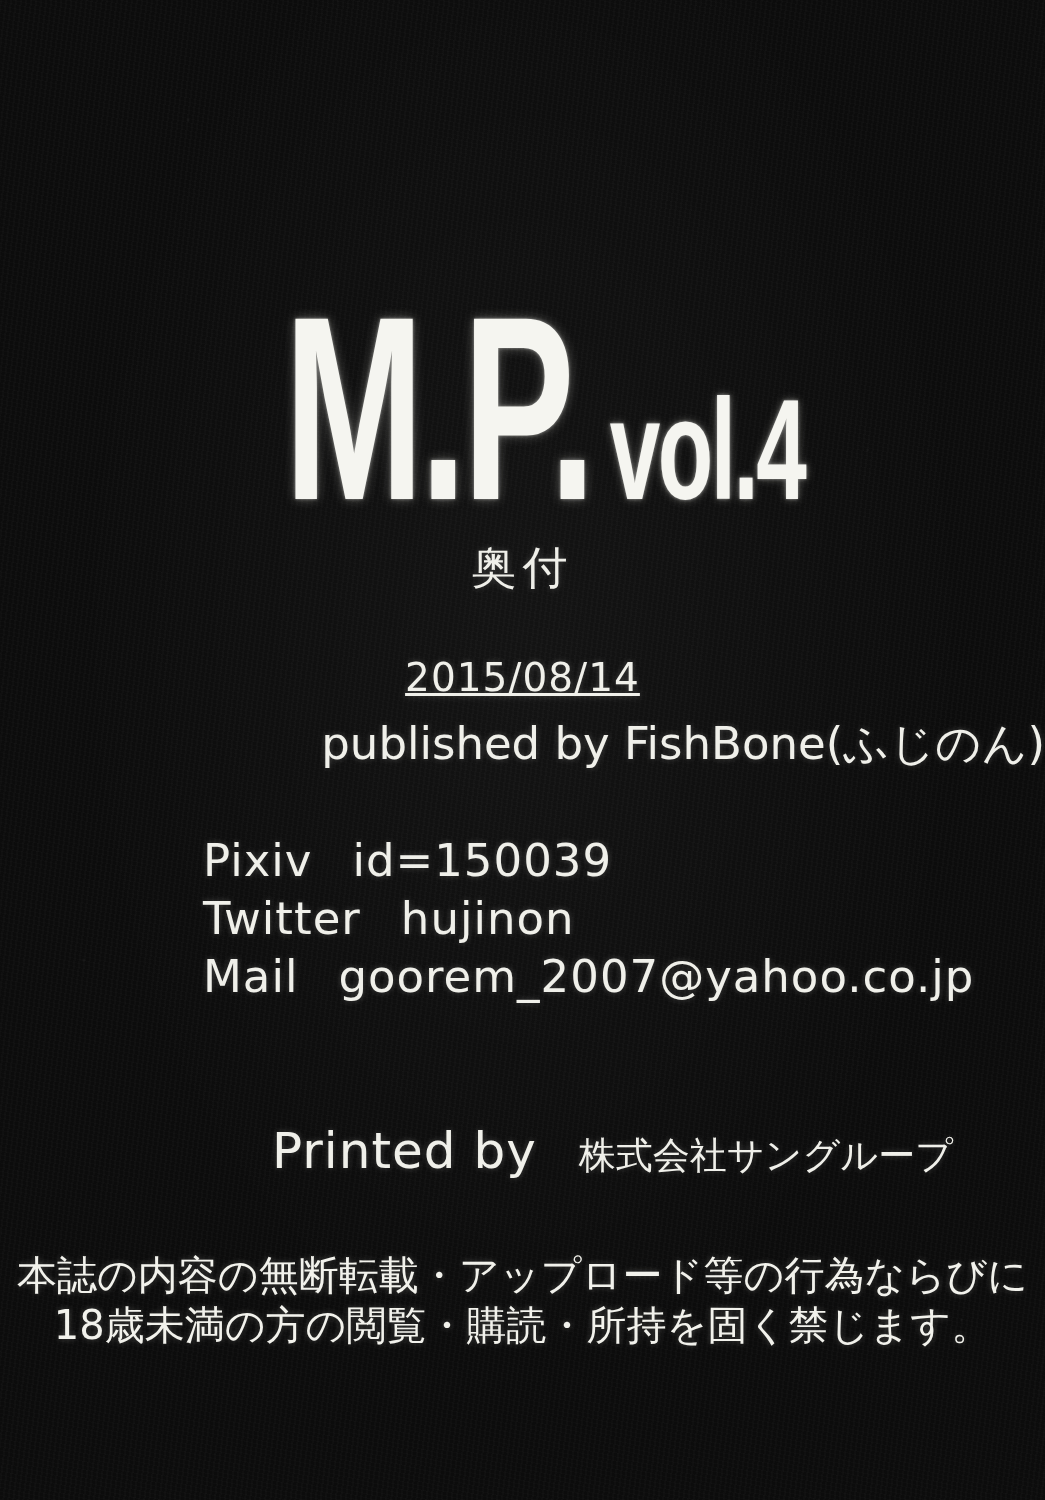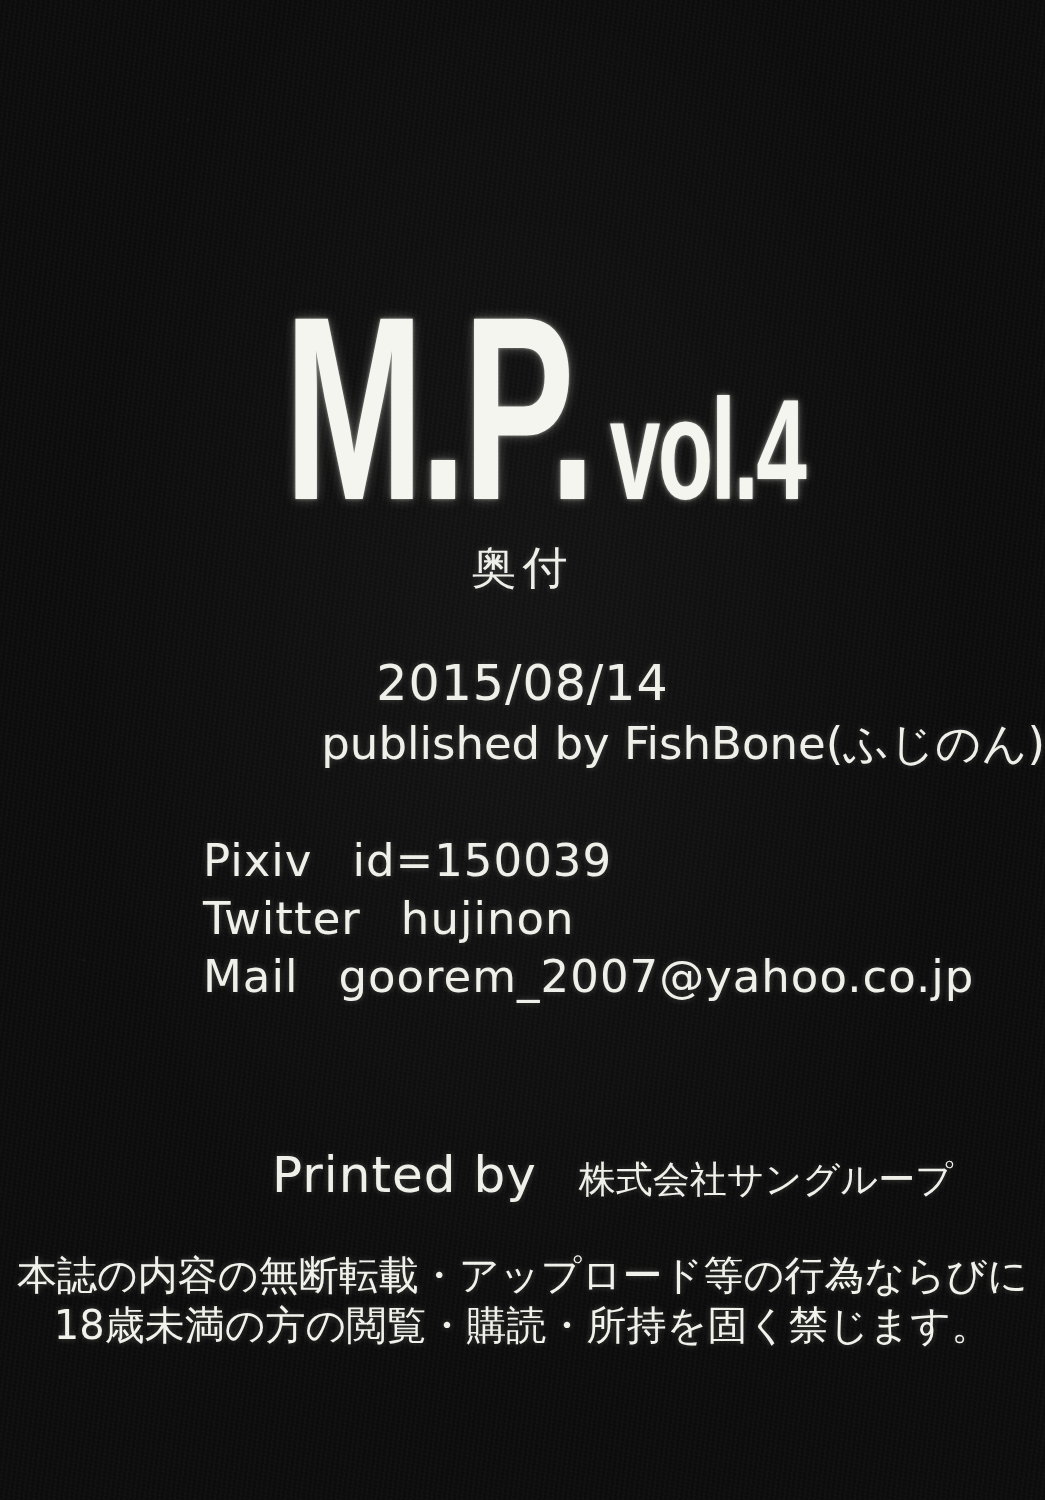--- a/index.html
+++ b/index.html
@@ -79,24 +79,25 @@
     text-shadow: 0 0 6px rgba(220,220,215,0.25);
   }
 
   
   .pub-date {
     position: absolute;
     top: 655px;
     left: 0;
     width: 100%;
     text-align: center;
-    font-size: 49px;
+    font-size: 39px;
     letter-spacing: 1px;
     color: #f0f0ea;
     text-shadow: 0 0 6px rgba(220,220,215,0.25);
+    text-decoration: underline;
   }
   .pub-by {
     position: absolute;
     top: 714px;
     left: 0;
     width: 100%;
     text-align: right;
     font-size: 45px;
     letter-spacing: 0px;
     color: #f0f0ea;
@@ -121,21 +122,20 @@
   .printed-row {
     position: absolute;
     top: 1122px;
     left: 272px;
     display: flex;
     align-items: baseline;
     gap: 42px;
     white-space: nowrap;
     color: #f0f0ea;
     text-shadow: 0 0 6px rgba(220,220,215,0.25);
-    margin-top: 24px;
   }
   .printed-label { font-size: 50px; letter-spacing: 1px; }
   .printed-company { font-size: 37px; letter-spacing: 0px; }
 
   
   .disclaimer {
     position: absolute;
     top: 1234px;
     left: 0;
     width: 100%;

